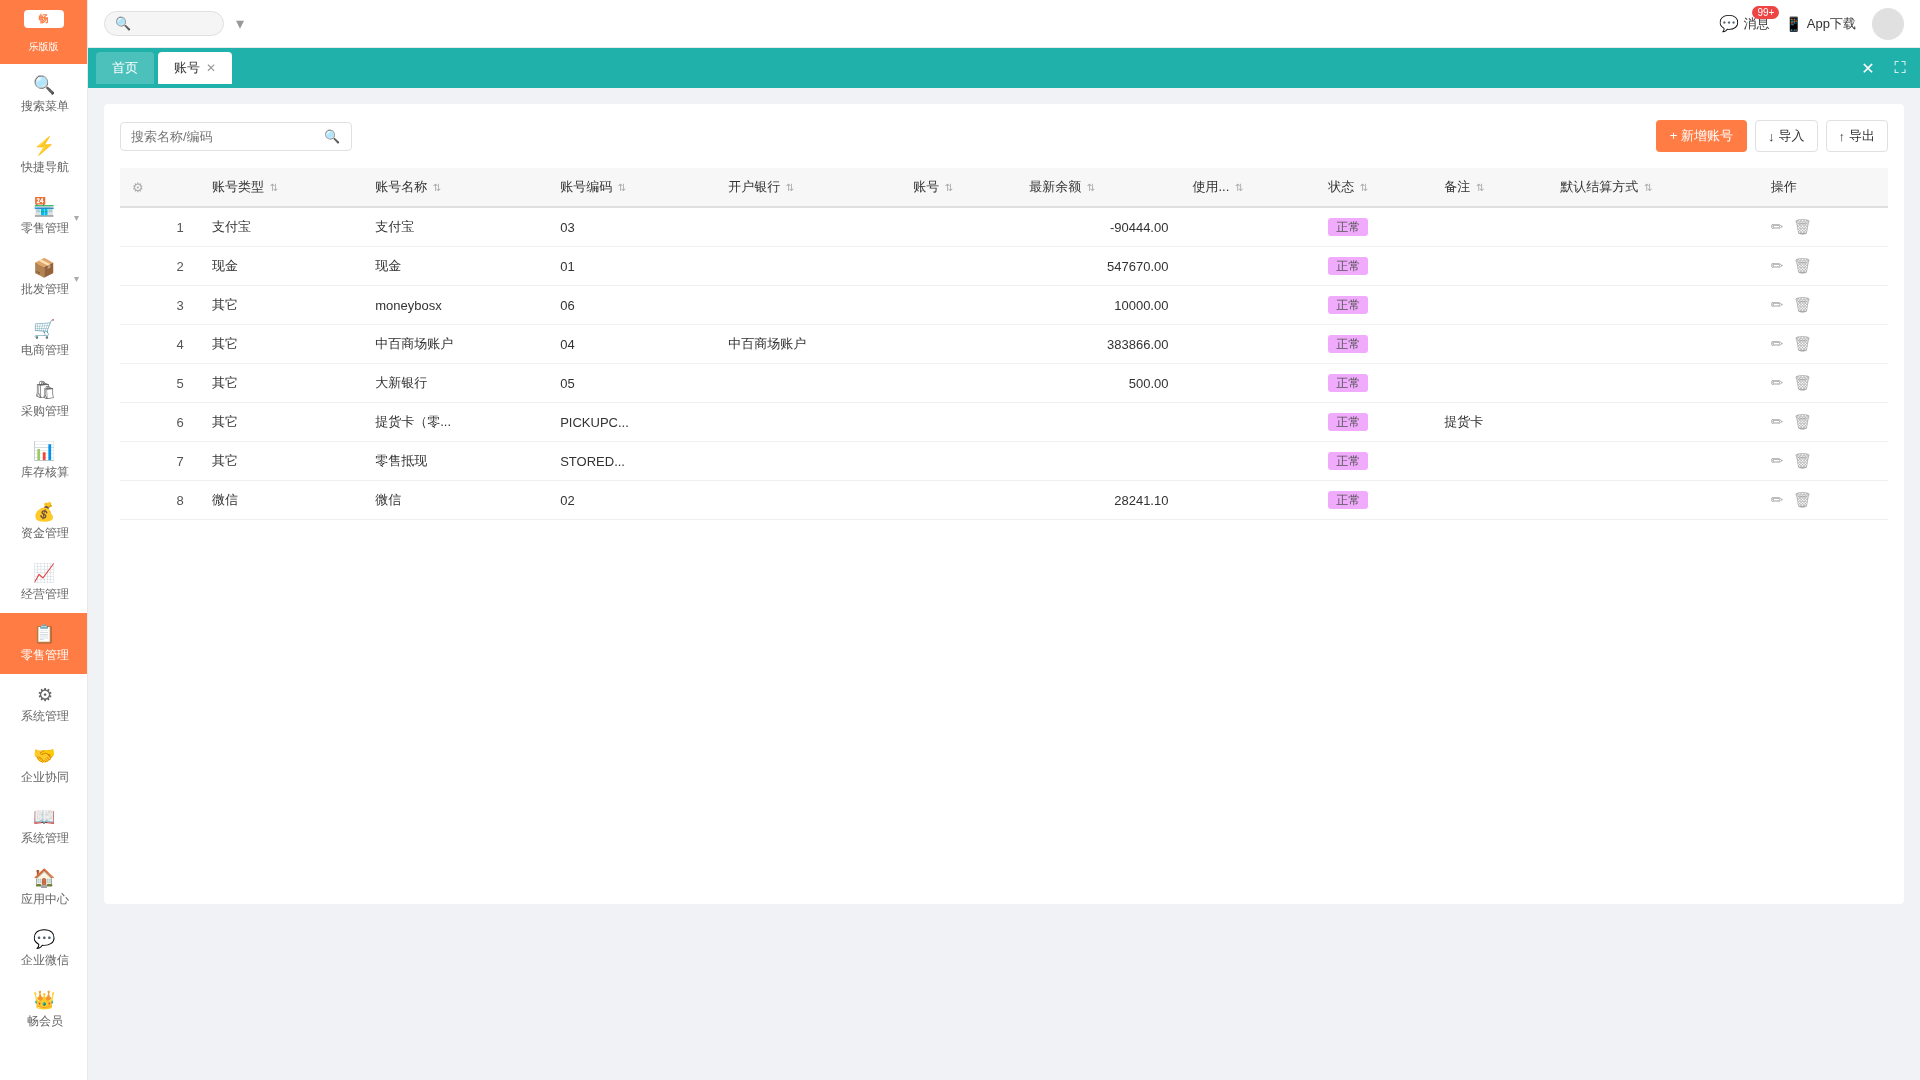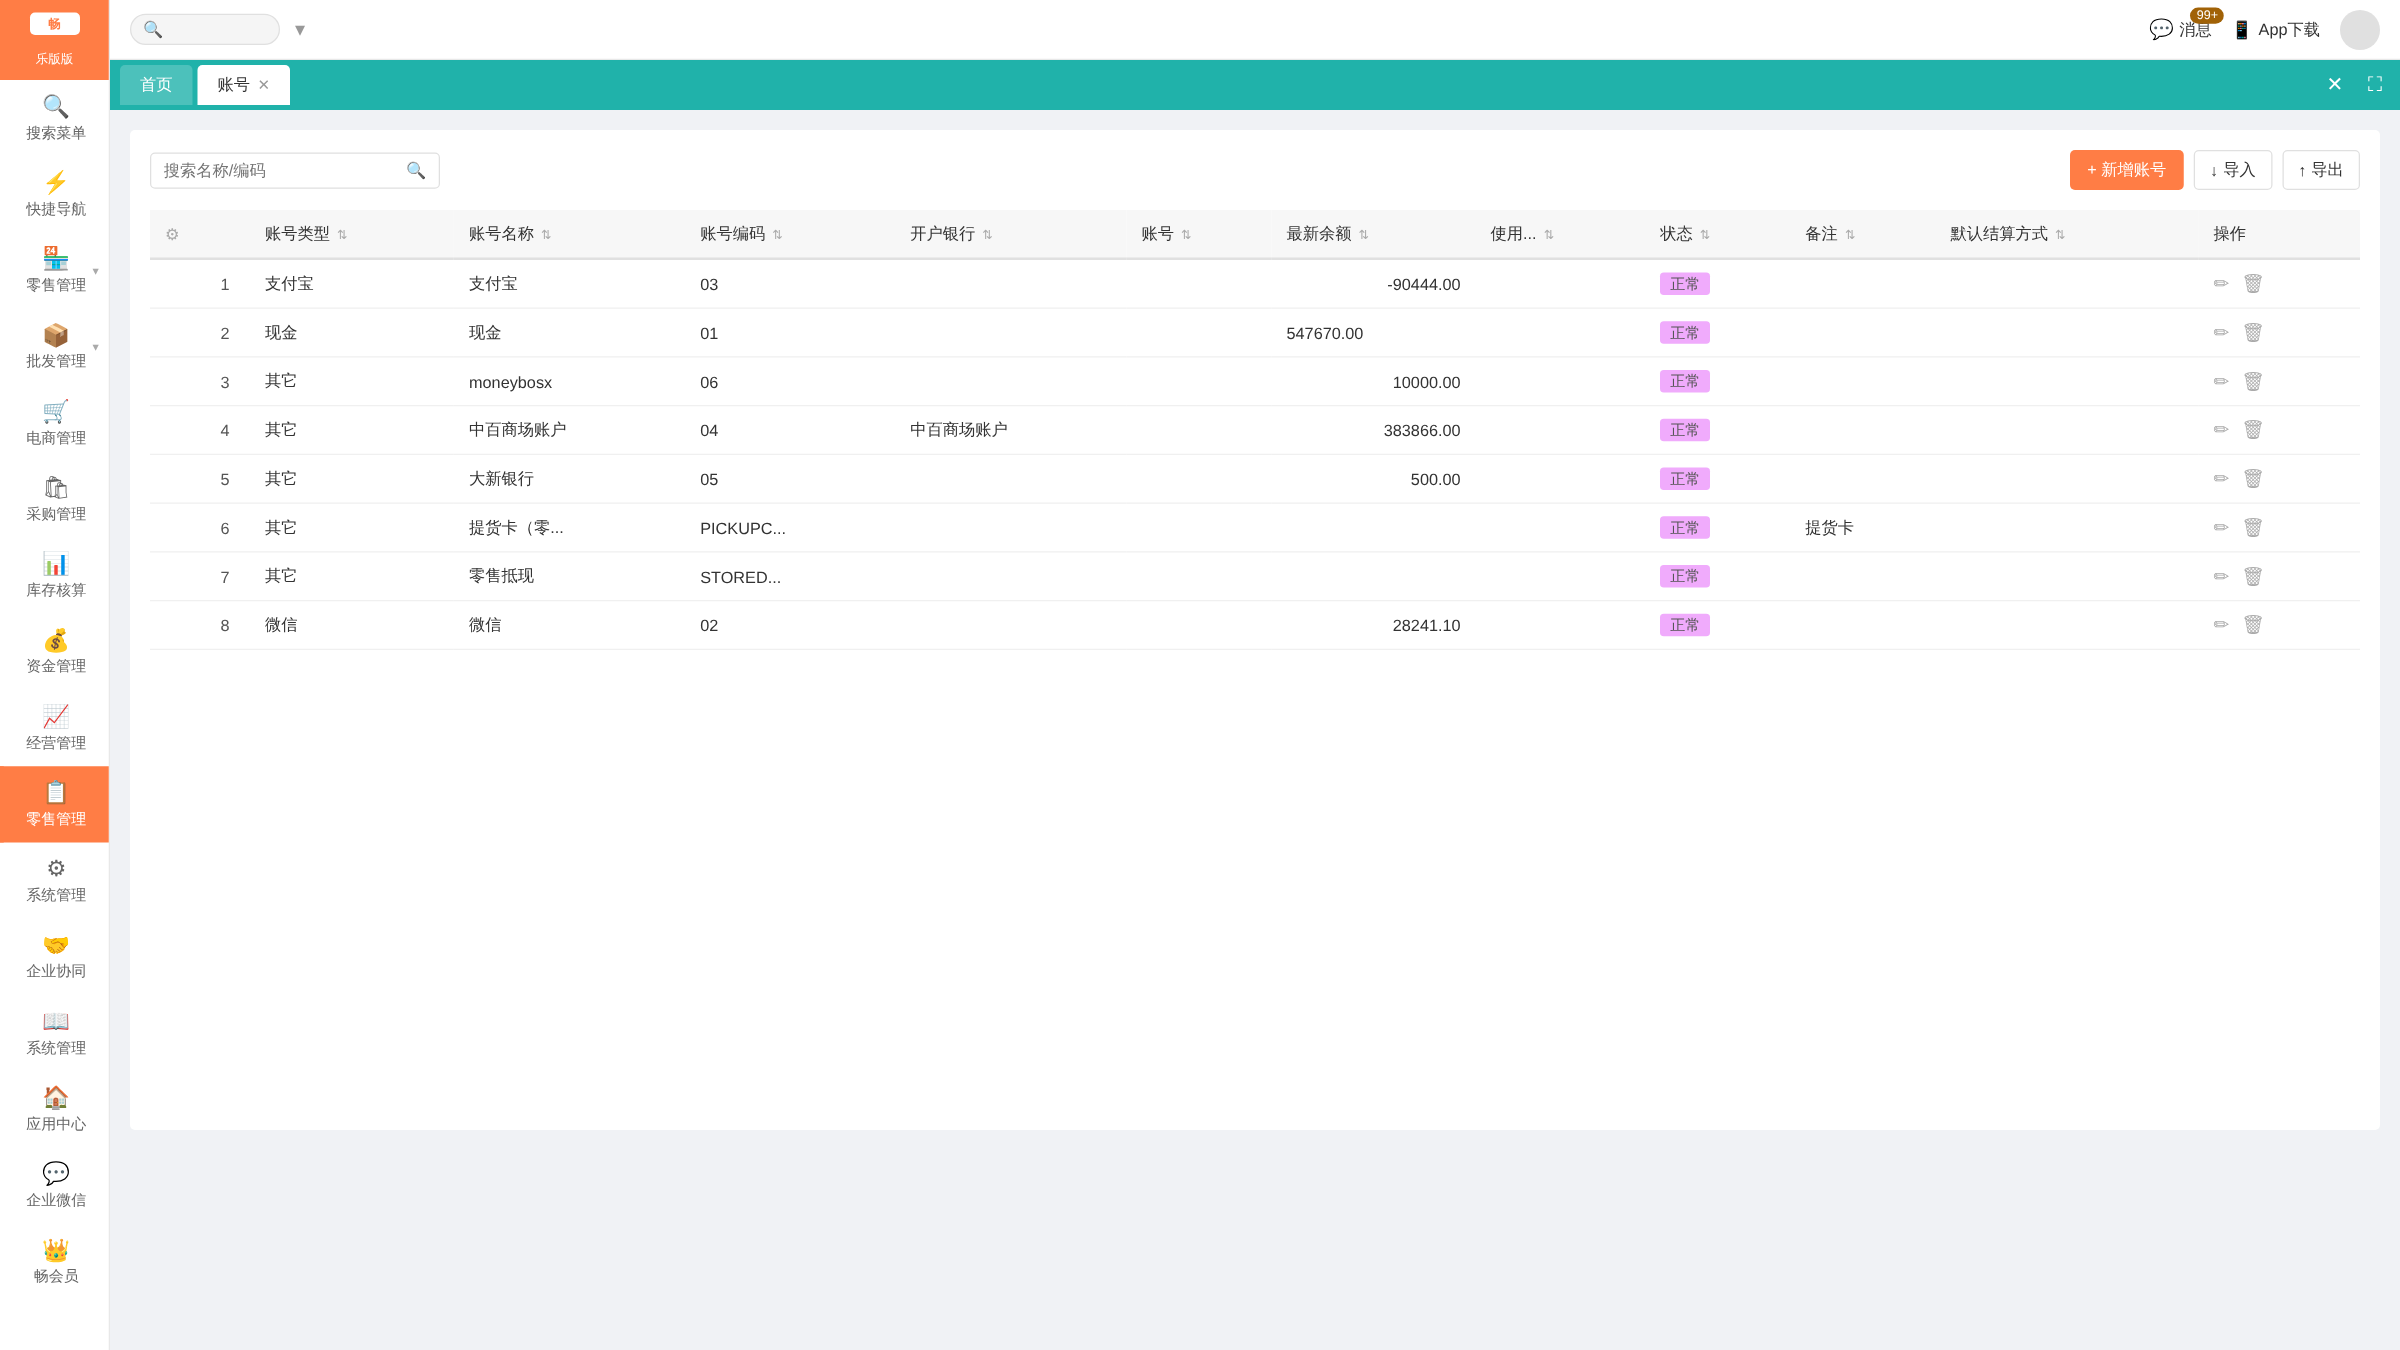--- a/index.html
+++ b/index.html
@@ -99,21 +99,21 @@
     .msg-btn {
       display: flex;
       align-items: center;
       gap: 4px;
       cursor: pointer;
       color: #333;
       font-size: 13px;
       position: relative;
     }
     .badge {
-      background: #a16207;
+      background: #ef4444;
       color: #fff;
       border-radius: 10px;
       font-size: 10px;
       padding: 1px 5px;
       position: absolute;
       top: -8px;
       right: -10px;
     }
     .app-download {
       display: flex;
@@ -560,21 +560,21 @@
       </td>
     </tr>
               <tr>
       <td></td>
       <td class="col-num">2</td>
       <td>现金</td>
       <td>现金</td>
       <td>01</td>
       <td></td>
       <td></td>
-      <td style="text-align:left;">547670.00</td>
+      <td style="text-align:right;">547670.00</td>
       <td></td>
       <td><span class="status-badge normal">正常</span></td>
       <td></td>
       <td></td>
       <td>
         <button class="action-btn" title="编辑">✏</button>
         <button class="action-btn" title="删除">🗑</button>
       </td>
     </tr>
               <tr>

